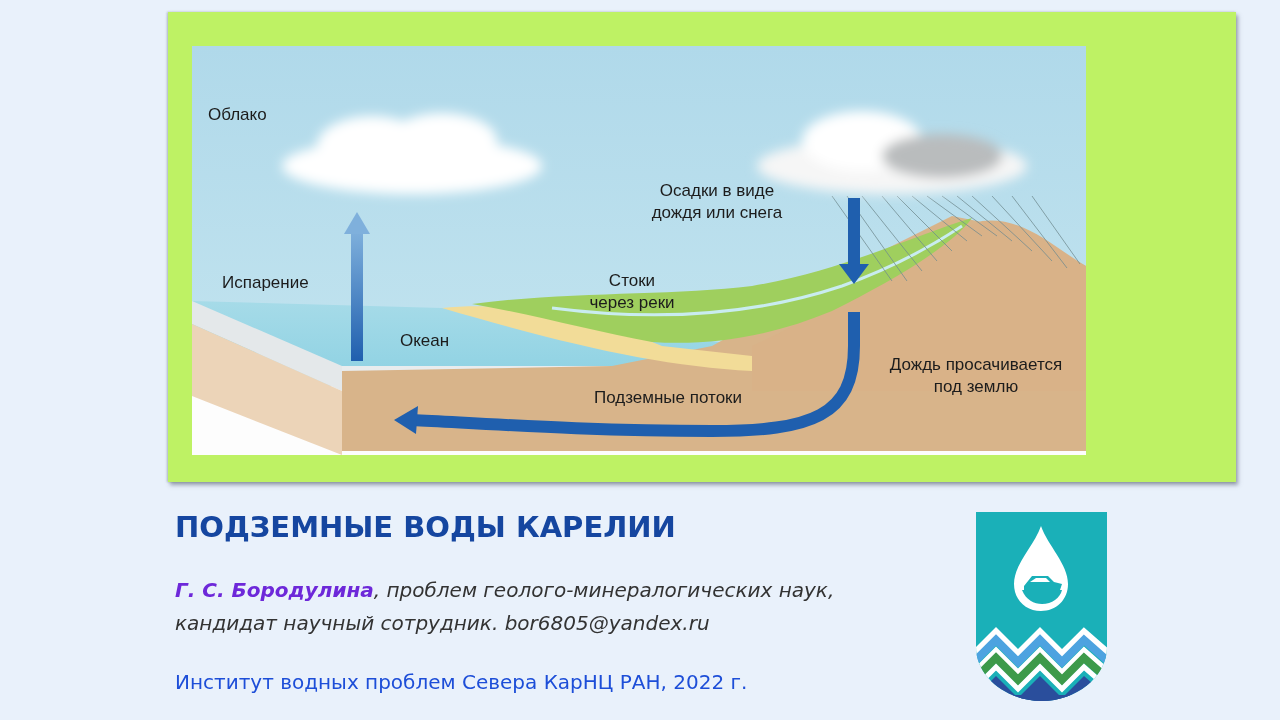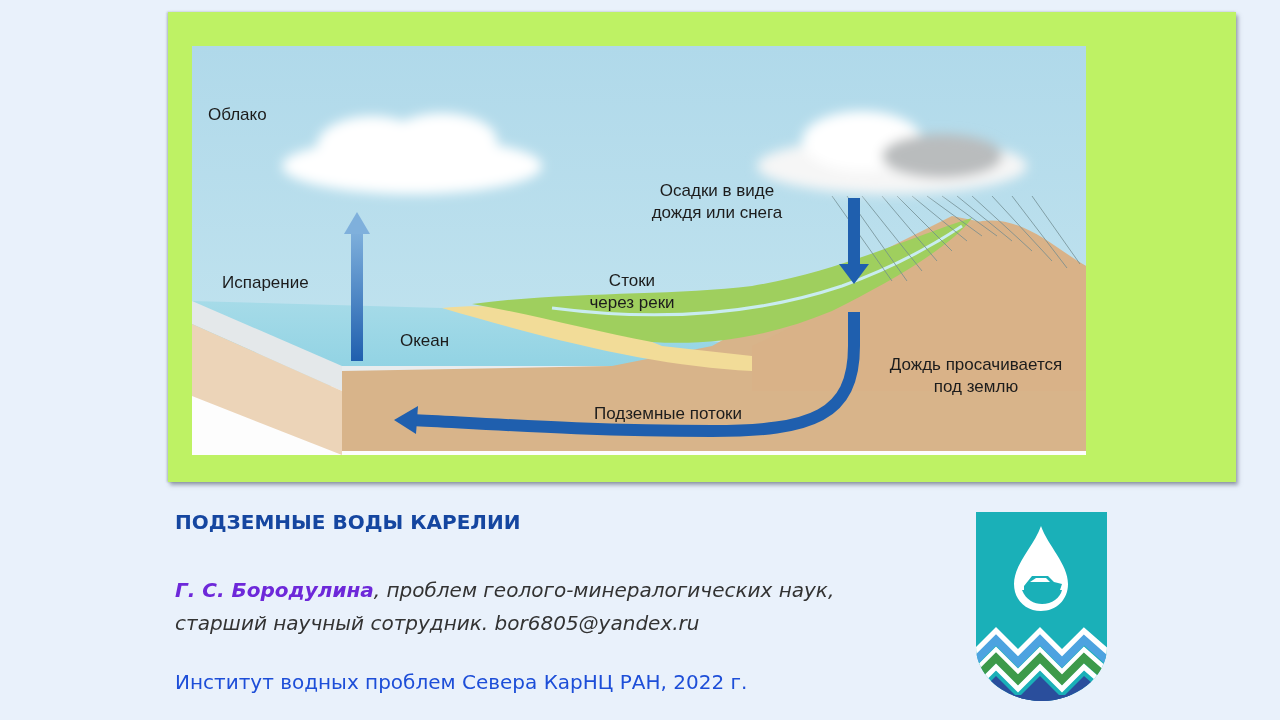--- a/index.html
+++ b/index.html
@@ -20,21 +20,21 @@
   }
   .diagram svg { position: absolute; left: 0; top: 0; }
   .lbl {
     position: absolute; color: #1c1c1c; font-size: 17px; line-height: 22px;
     font-family: "Liberation Sans", sans-serif; white-space: nowrap;
   }
   .lbl.c { text-align: center; }
   .title {
     position: absolute; left: 175px; top: 510px;
     font-family: "DejaVu Sans", sans-serif; font-weight: bold;
-    font-size: 20px; color: #1546a0; letter-spacing: 0px;
+    font-size: 29px; color: #1546a0; letter-spacing: 0px;
   }
   .author {
     position: absolute; left: 175px; top: 574px; width: 760px;
     font-family: "DejaVu Sans", sans-serif; font-size: 20px; line-height: 33px;
     color: #333; font-style: italic; font-weight: 300;
   }
   .author b { font-weight: bold; color: #6d28d9; }
   .inst {
     position: absolute; left: 175px; top: 670px;
     font-family: "DejaVu Sans", sans-serif; font-size: 20px; color: #1d4ed8;
@@ -130,29 +130,29 @@
       <div>через реки</div>
     </div>
     <div class="lbl c" style="left:420px;top:134px;width:210px;">
       <div>Осадки в виде</div>
       <div>дождя или снега</div>
     </div>
     <div class="lbl c" style="left:672px;top:280px;width:224px;margin-top:28px;">
       <div>Дождь просачивается</div>
       <div>под землю</div>
     </div>
-    <div class="lbl" style="left:402px;top:341px;margin-top:16px;">Подземные потоки</div>
+    <div class="lbl" style="left:402px;top:341px;">Подземные потоки</div>
   </div>
 </div>
 
 <div class="title">ПОДЗЕМНЫЕ ВОДЫ КАРЕЛИИ</div>
 
 <div class="author">
   <b>Г. С. Бородулина</b><span>, проблем геолого-минералогических наук,</span><br>
-  <span>старший научный сотрудник. bor6805@yandex.ru</span>
+  <span>кандидат научный сотрудник. bor6805@yandex.ru</span>
 </div>
 
 <div class="inst">Институт водных проблем Севера КарНЦ РАН, 2022 г.</div>
 
 <div class="logo">
   <svg width="131" height="189" viewBox="0 0 131 189">
     <defs>
       <clipPath id="shield">
         <path d="M0,0 H131 V135 C131,165 100,189 65.5,189 C31,189 0,165 0,135 Z"></path>
       </clipPath>

